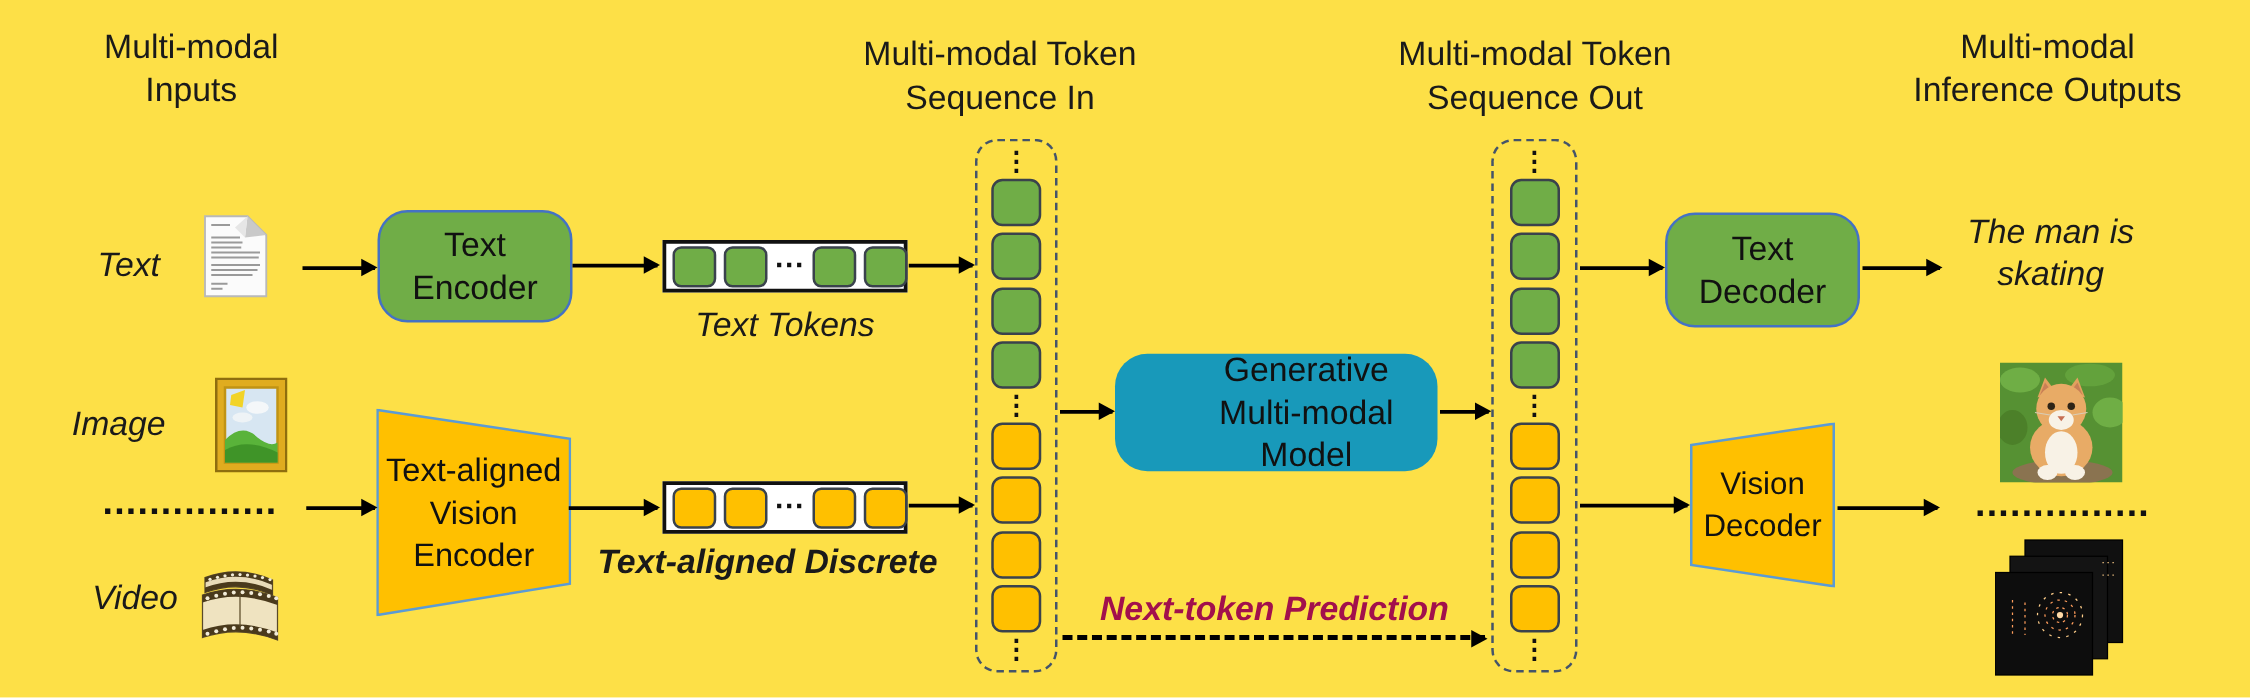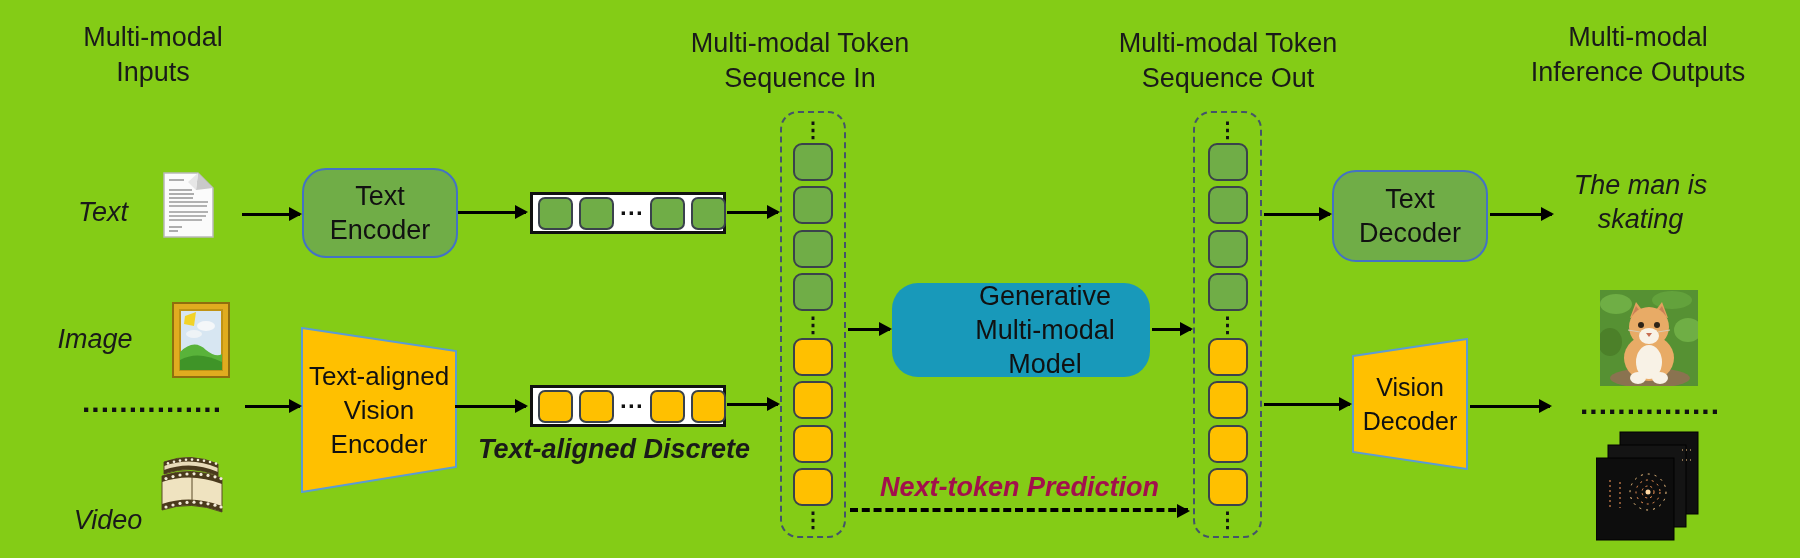--- a/index.html
+++ b/index.html
@@ -1,16 +1,16 @@
 <!DOCTYPE html>
 <html style="--green: #70AD47; --yellow: #FFC000; --teal: #1899BA; --box-blue: #4472C4; --trap-blue: #5B9BD5; --token-border: #3A424C; --dash: #44546A; --crimson: #A2104C; --ink: #1a1a1a;"><head>
 <meta charset="utf-8">
 <style>
   html,body{margin:0;padding:0;background:#fff;}
-  .canvas{position:relative;width:1800px;height:558px;background:#84cc16;overflow:hidden;
+  .canvas{position:relative;width:1800px;height:558px;background:#fde047;overflow:hidden;
           font-family:"Liberation Sans",sans-serif;color:#1a1a1a;}
   .h{position:absolute;font-size:27px;line-height:35px;text-align:center;white-space:pre-line;color:#1a1a1a;}
   .lbl{position:absolute;font-size:27px;font-style:italic;text-align:center;color:#1a1a1a;white-space:pre-line;}
   .box{position:absolute;display:flex;align-items:center;justify-content:center;text-align:center;
        white-space:pre-line;font-size:27px;line-height:34px;color:#111;box-sizing:border-box;}
   .green-box{background:var(--green);border:2px solid var(--box-blue);border-radius:24px;}
   .teal-box{background:var(--teal);border-radius:26px;padding-left:48px;}
   .trap{position:absolute;}
   .trap svg{position:absolute;left:0;top:0;}
   .trap .txt{position:absolute;inset:0;display:flex;align-items:center;justify-content:center;
@@ -46,21 +46,21 @@
 Inputs</div>
   <div class="h" style="left:660px;top:26px;width:280px;">Multi-modal Token
 Sequence In</div>
   <div class="h" style="left:1088px;top:26px;width:280px;">Multi-modal Token
 Sequence Out</div>
   <div class="h" style="left:1498px;top:20px;width:280px;">Multi-modal
 Inference Outputs</div>
 
   <div class="lbl" style="left:55px;top:197px;width:96px;">Text</div>
   <div class="lbl" style="left:47px;top:324px;width:96px;">Image</div>
-  <div class="lbl" style="left:60px;top:463px;width:96px;margin-top:42px;">Video</div>
+  <div class="lbl" style="left:60px;top:463px;width:96px;">Video</div>
   <div class="dots-line" style="left:82px;top:396px;width:130px;">...............</div>
 
   <div class="icon" style="left:158px;top:170px;">
     <svg width="60" height="70" viewBox="0 0 60 70">
       <polygon points="6,3 40,3 55,18 55,67 6,67" fill="#fbfbfb" stroke="#b9b9b9" stroke-width="1.5"></polygon>
       <polygon points="40,3 55,18 38,20" fill="#c9c9c9"></polygon>
       <polygon points="40,3 38,20 30,12" fill="#e6e6e6"></polygon>
       <g stroke="#9a9a9a" stroke-width="1.6">
         <line x1="11" y1="10" x2="26" y2="10"></line>
         <line x1="11" y1="20" x2="34" y2="20"></line>
@@ -148,20 +148,21 @@
 Encoder</div>
   </div>
 
   <div class="tokrow" style="left:530px;top:192px;width:196px;height:42px;">
       <div class="tok green"></div>
       <div class="tok green"></div>
       <div class="hdots">···</div>
       <div class="tok green"></div>
       <div class="tok green"></div>
     </div>
+  <div class="lbl" style="left:528px;top:245px;width:200px;">Text Tokens</div>
 
   <div class="tokrow" style="left:530px;top:385px;width:196px;height:42px;">
       <div class="tok yellow"></div>
       <div class="tok yellow"></div>
       <div class="hdots">···</div>
       <div class="tok yellow"></div>
       <div class="tok yellow"></div>
     </div>
   <div class="bold-ital" style="left:478px;top:434px;width:300px;">Text-aligned Discrete</div>
 

